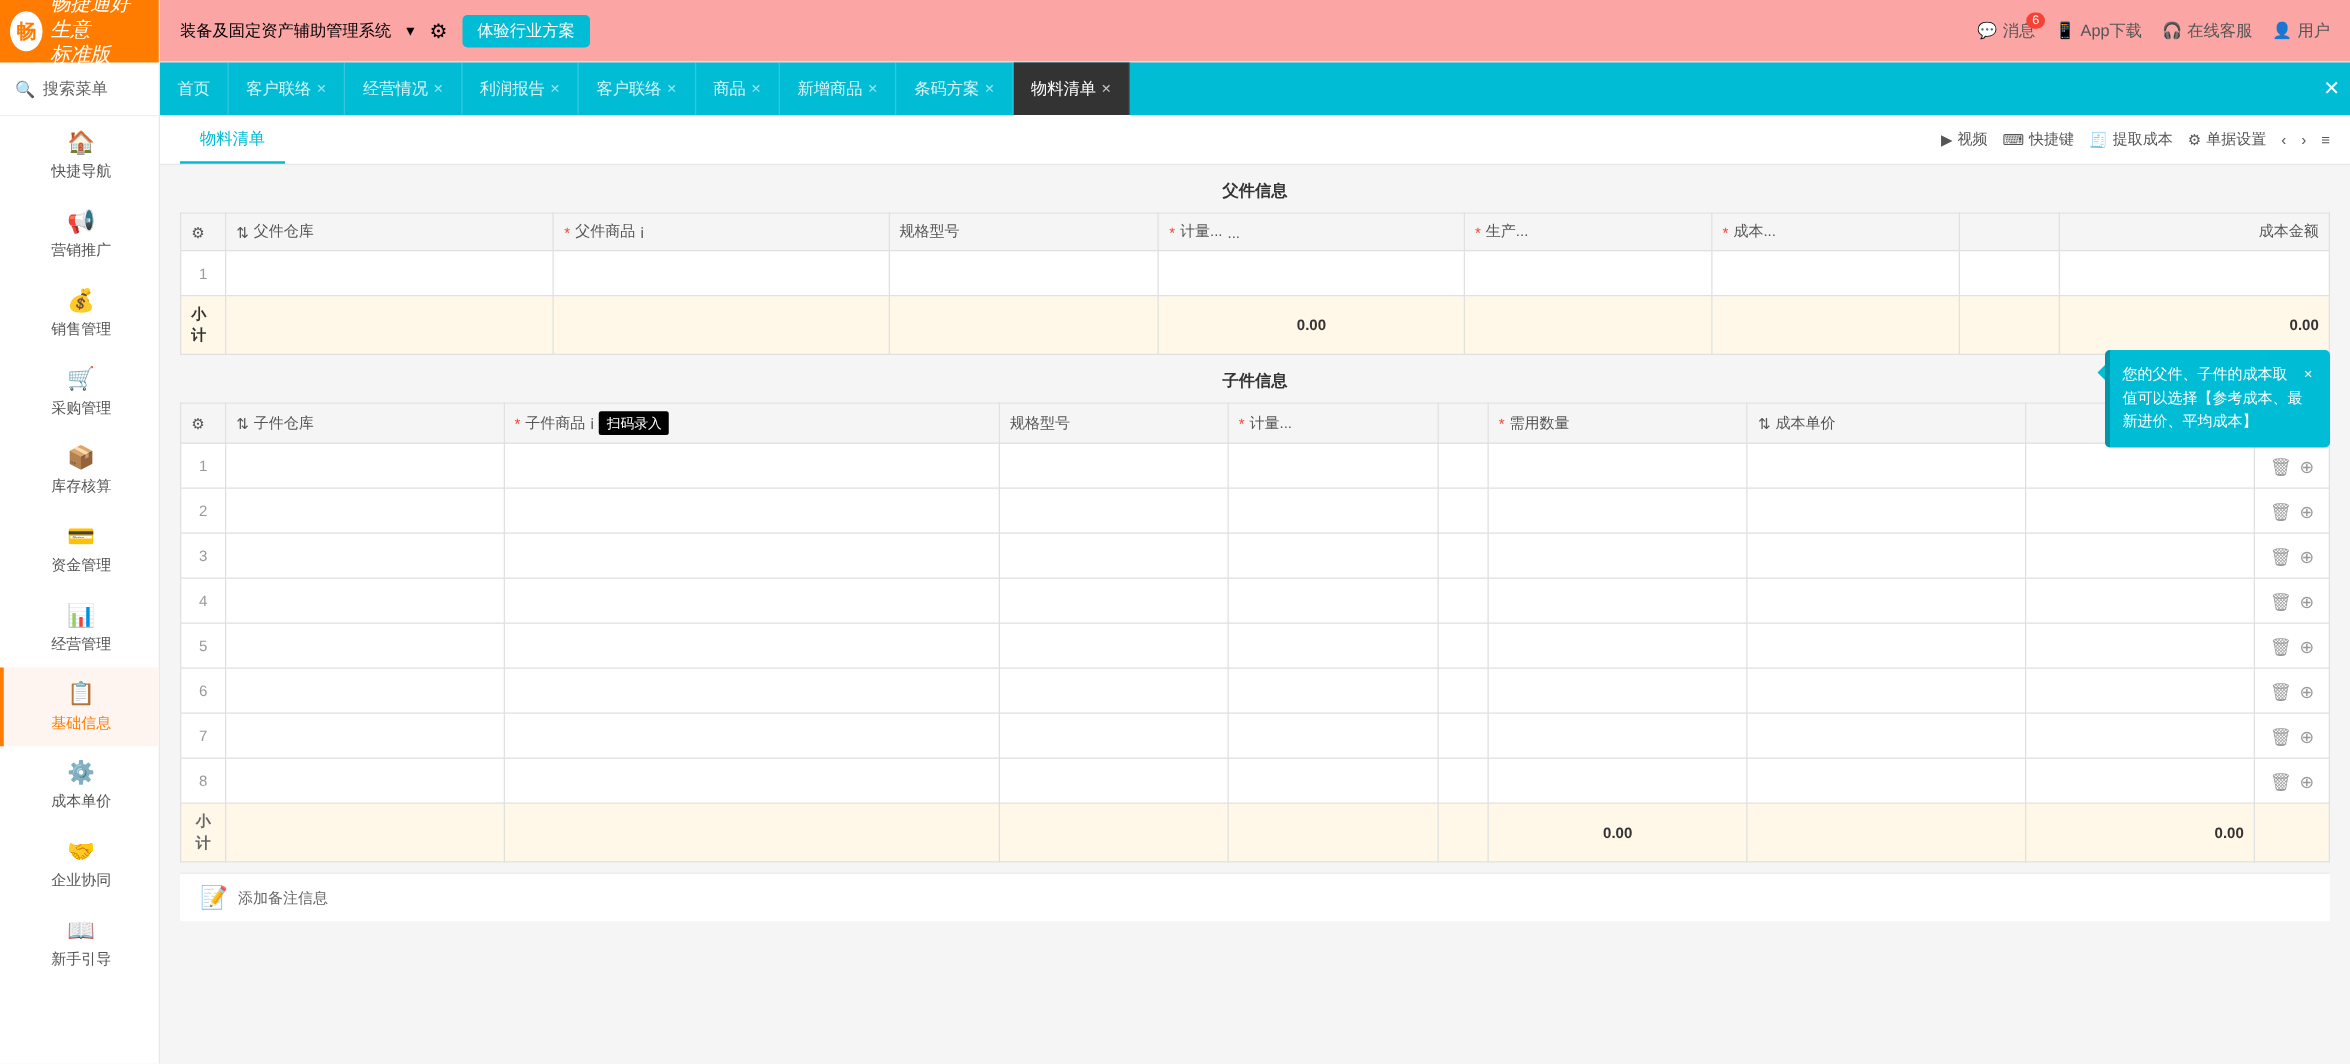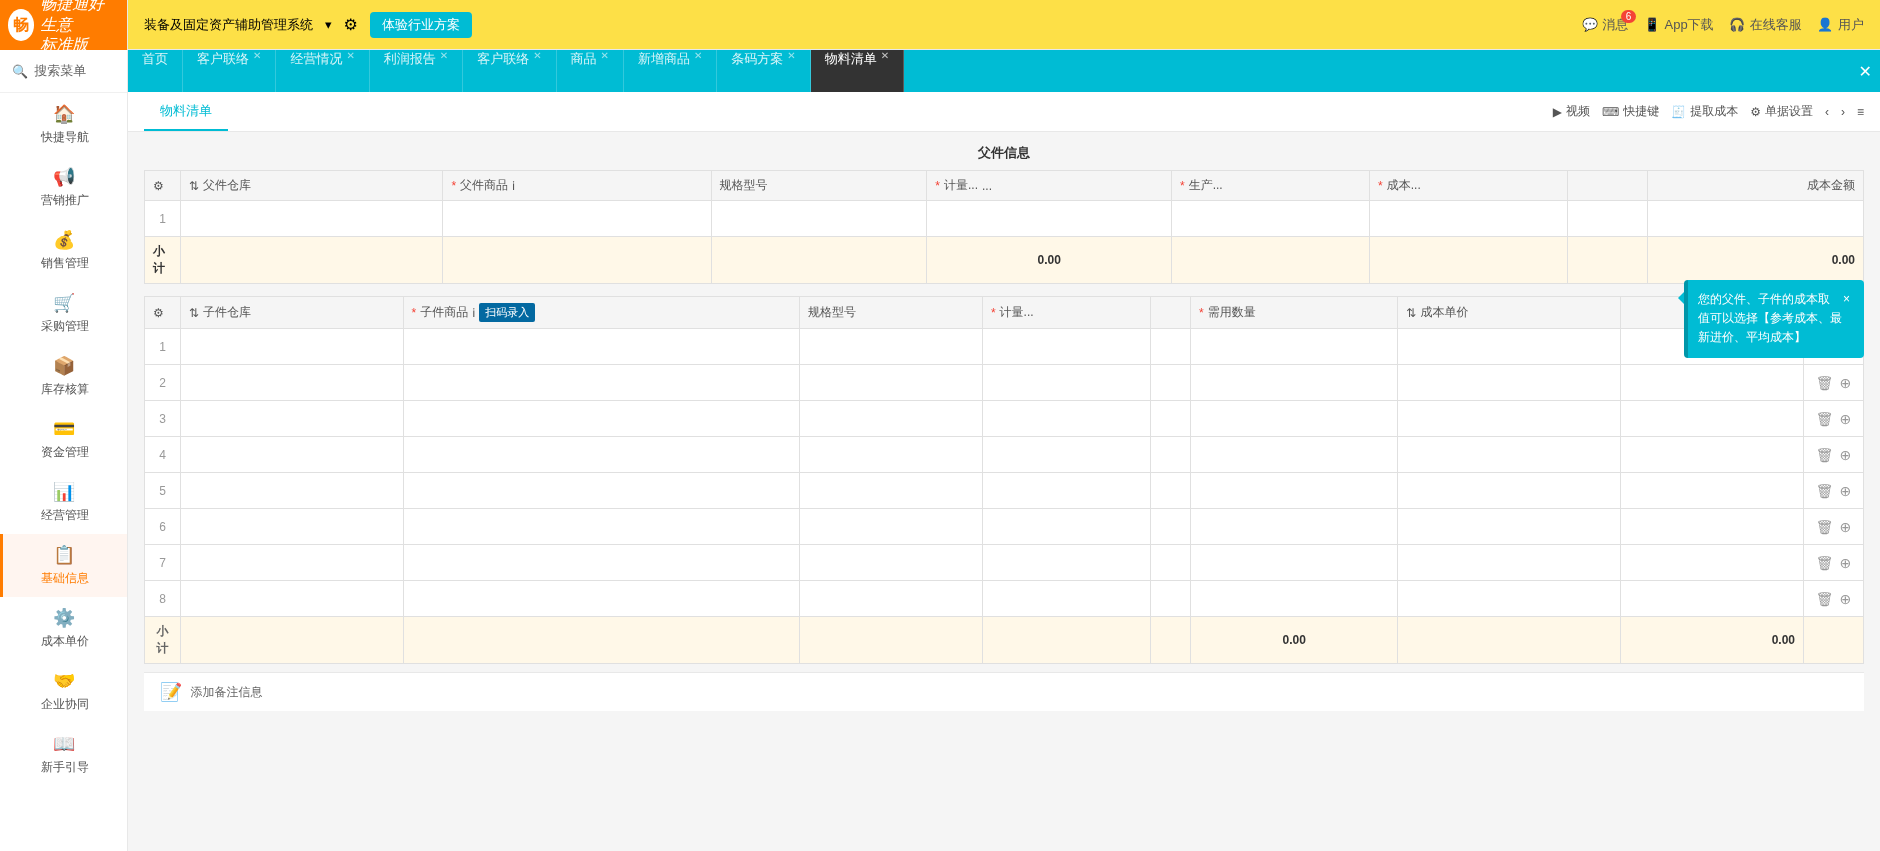--- a/index.html
+++ b/index.html
@@ -75,21 +75,21 @@
     
     .main {
       flex: 1;
       display: flex;
       flex-direction: column;
       overflow: hidden;
     }
 
     
     .topbar {
-      background: #fde047;
+      background: #fca5a5;
       height: 50px;
       display: flex;
       align-items: center;
       padding: 0 16px;
       border-bottom: 1px solid #e8e8e8;
       gap: 12px;
     }
     .topbar-trial {
       background: #00bcd4;
       color: #fff;
@@ -129,20 +129,21 @@
     .tab-nav {
       background: #00bcd4;
       display: flex;
       align-items: center;
       height: 42px;
       padding: 0 0;
       flex-shrink: 0;
     }
     .tab-item {
       display: flex;
+      align-items: center;
       gap: 4px;
       padding: 0 14px;
       height: 100%;
       color: rgba(255,255,255,0.85);
       cursor: pointer;
       font-size: 13px;
       border-right: 1px solid rgba(255,255,255,0.2);
       white-space: nowrap;
     }
     .tab-item.active {
@@ -264,21 +265,21 @@
       font-weight: bold;
     }
     .required-star { color: #f44336; }
     .col-header-with-icon {
       display: flex;
       align-items: center;
       gap: 4px;
     }
     .settings-col { width: 36px; text-align: center; }
     .scan-badge {
-      background: #0369a1;
+      background: #000000;
       color: #fff;
       font-size: 11px;
       padding: 2px 6px;
       border-radius: 2px;
       cursor: pointer;
     }
     .action-icons {
       display: flex;
       gap: 6px;
       justify-content: center;
@@ -577,20 +578,21 @@
               <td></td>
               <td></td>
               <td style="text-align:right; font-weight:bold;">0.00</td>
             </tr>
           </tbody>
         </table>
 
       </div>
 
       <div style="margin-top:12px;">
+        <div class="section-title">子件信息</div>
         <table class="data-table">
           <thead>
             <tr>
               <th class="settings-col">⚙</th>
               <th>
                 <div class="col-header-with-icon">
                   <span>⇅</span>
                   <span>子件仓库</span>
                 </div>
               </th>

